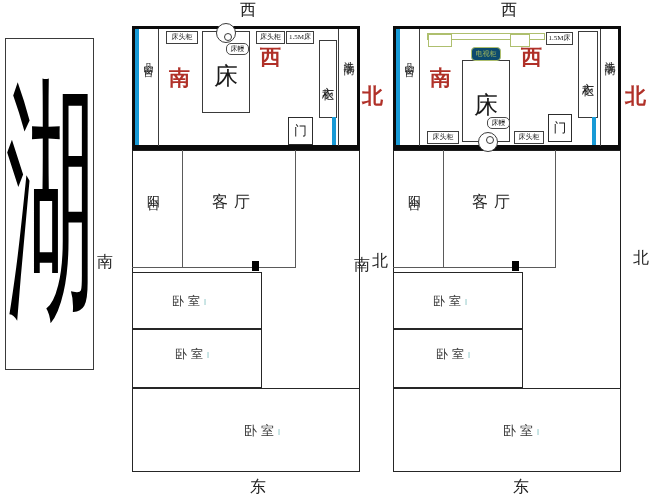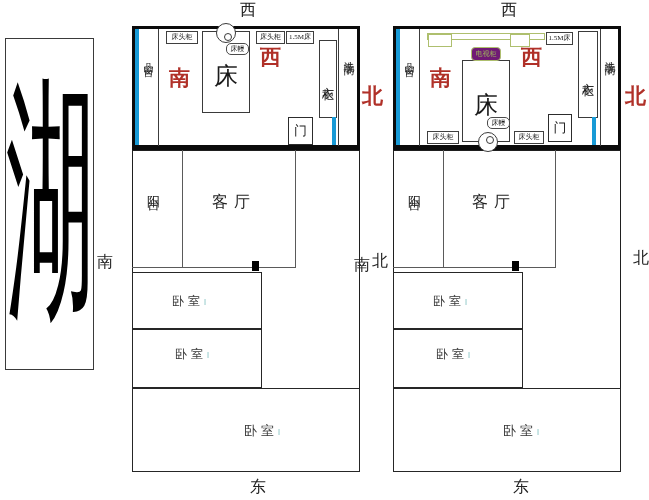--- a/index.html
+++ b/index.html
@@ -33,21 +33,21 @@
   .roombox{position:absolute;border:1px solid #262626;box-sizing:border-box;background:transparent;}
   .apt{position:absolute;border:1px solid #1f1f1f;box-sizing:border-box;background:#fff;}
   .room-label{position:absolute;font-size:12px;letter-spacing:4px;color:#333;white-space:nowrap;}
   .room-label .mark{color:#8fc8c8;font-size:9px;letter-spacing:0;}
   .lr-label{position:absolute;font-size:16px;letter-spacing:6px;color:#222;}
   .balcony-label{position:absolute;font-size:13px;color:#222;}
   .bw-label{position:absolute;font-size:10px;color:#222;}
   .bath-label{position:absolute;font-size:11px;color:#222;}
   .blackdot{position:absolute;background:#000;}
   .tvpart{position:absolute;border:1px solid #aebf6e;background:#fff;box-sizing:border-box;}
-  .tvpill{position:absolute;border:1px solid #aebf6e;border-radius:4px;background:#701a75;color:#9db45c;
+  .tvpill{position:absolute;border:1px solid #aebf6e;border-radius:4px;background:#0c4a6e;color:#9db45c;
           font-size:7px;display:flex;align-items:center;justify-content:center;white-space:nowrap;z-index:4;}
 </style>
 </head>
 <body>
 
 <div class="stage">
 
   <div class="sign-box">
     <span class="sign-char">湖</span>
   </div>

